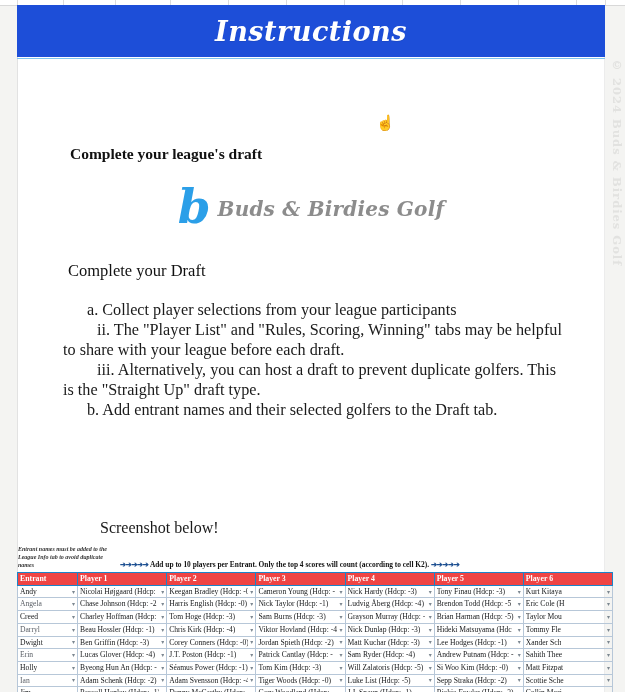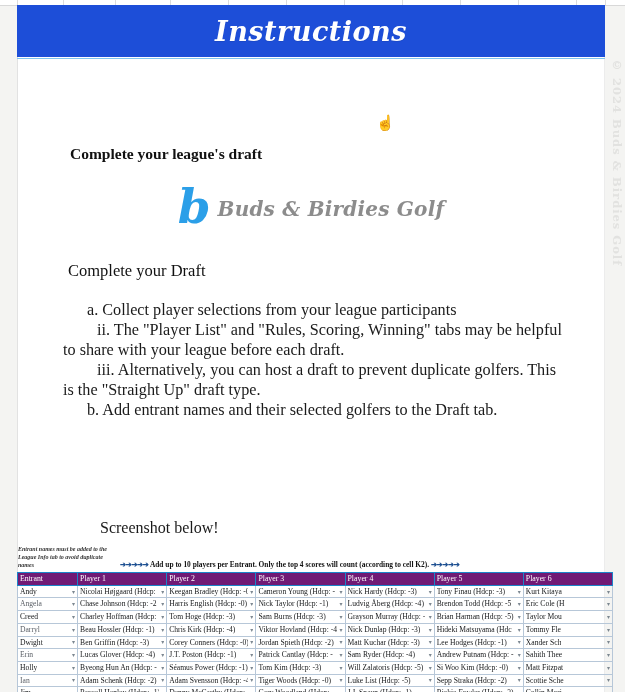--- a/index.html
+++ b/index.html
@@ -216,23 +216,23 @@
     border: 1px solid #b7c7d8;
     padding: 0 2px;
     height: 11.7px;
     line-height: 11.7px;
     overflow: hidden;
     white-space: nowrap;
     text-align: left;
     color: #16181a;
   }
   .ss thead th {
-    background: #701a75;
+    background: #ef4444;
     color: #ffffff;
-    font-weight: normal;
+    font-weight: bold;
     border-color: #1b84c9;
     font-size: 7.8px;
   }
   .ss td.name { color: #16181a; }
   .ss tr.tinted td.name { color: #5a5f66; }
   .cellwrap {
     display: flex;
     align-items: center;
     justify-content: space-between;
     width: 100%;

